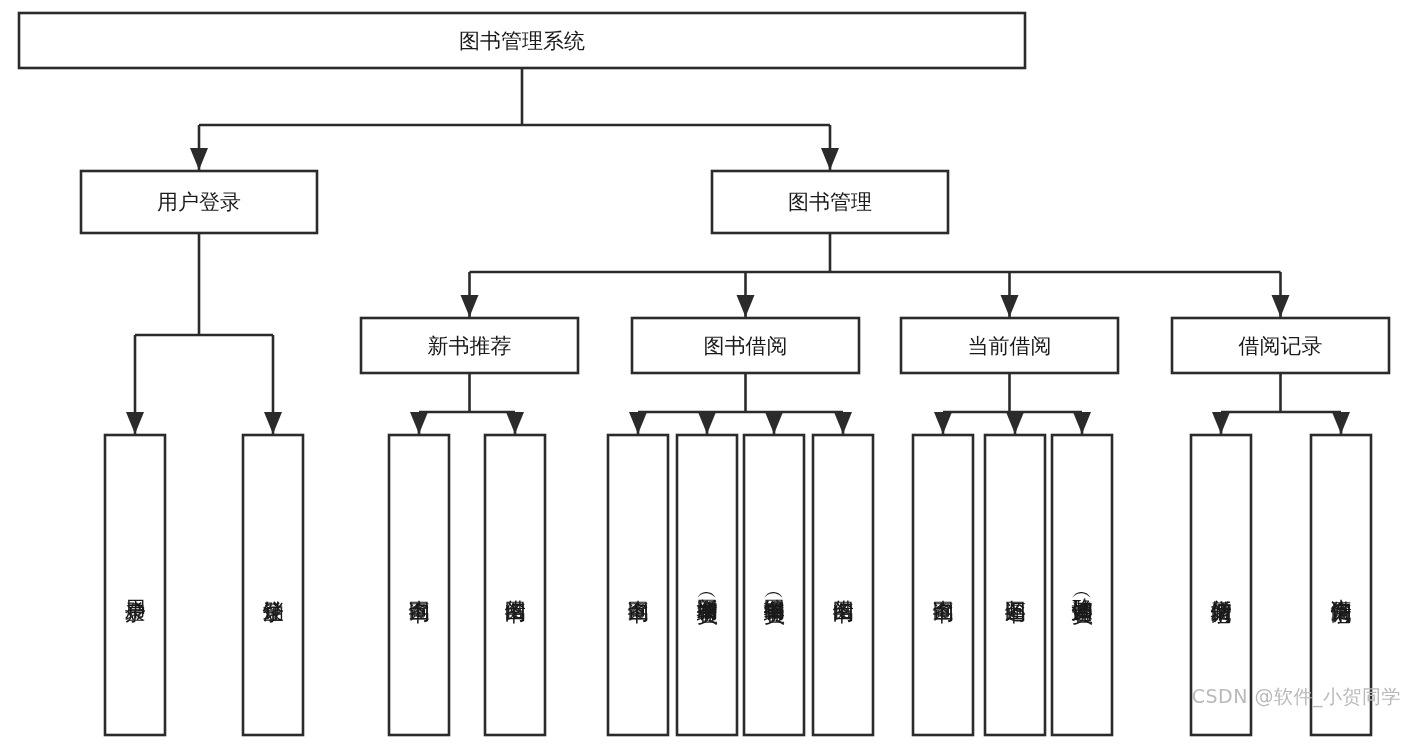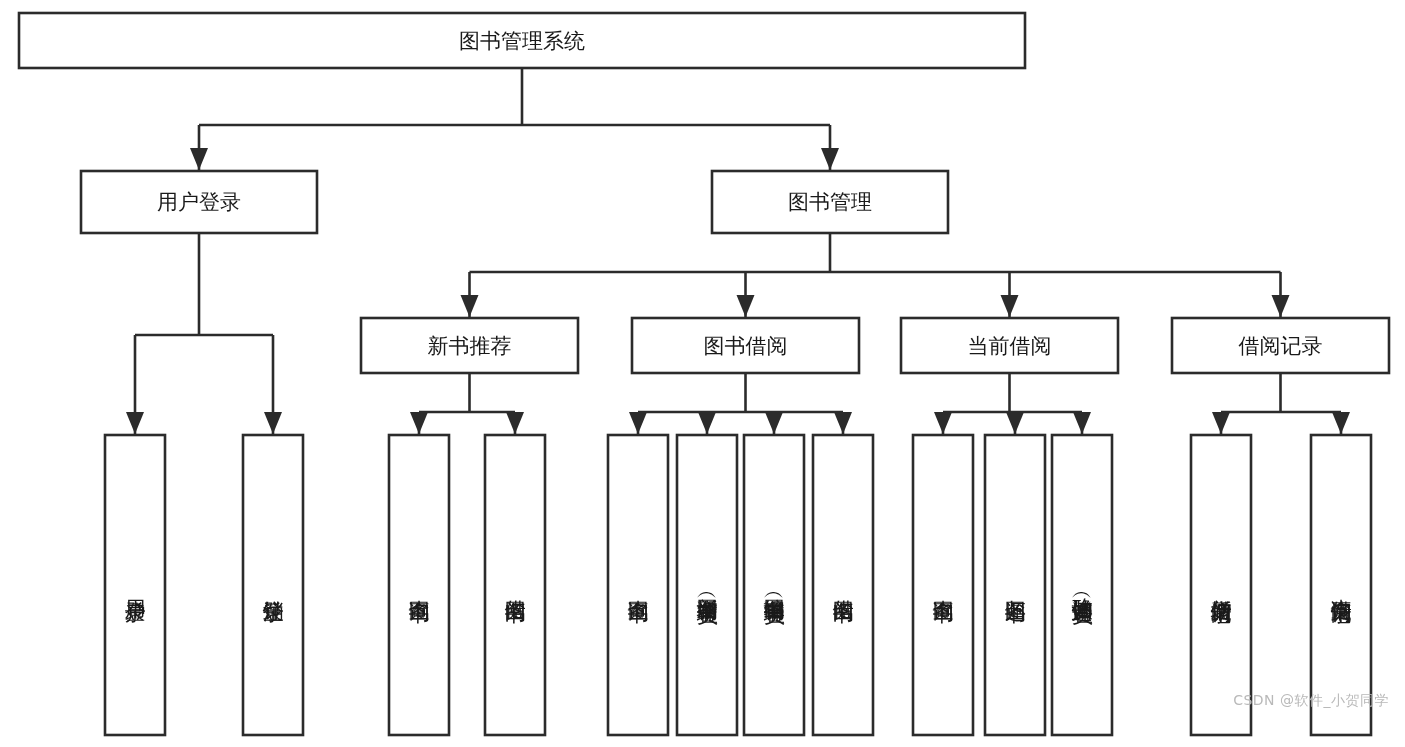--- a/index.html
+++ b/index.html
@@ -57,24 +57,24 @@
     font-size: 21px;
     line-height: 1.06;
     color: #1a1a1a;
     letter-spacing: 1px;
     text-align: center;
     white-space: nowrap;
     pointer-events: none;
   }
   #watermark {
     position: absolute;
-    right: 16px;
+    right: 4px;
     bottom: 4px;
     font-family: "DejaVu Sans", "Liberation Sans", sans-serif;
-    font-size: 14px;
+    font-size: 19px;
     color: #b9b9b9;
     white-space: nowrap;
     letter-spacing: 0.5px;
   }
 </style>
 </head>
 <body>
 
 <div id="diagram-root">
 

